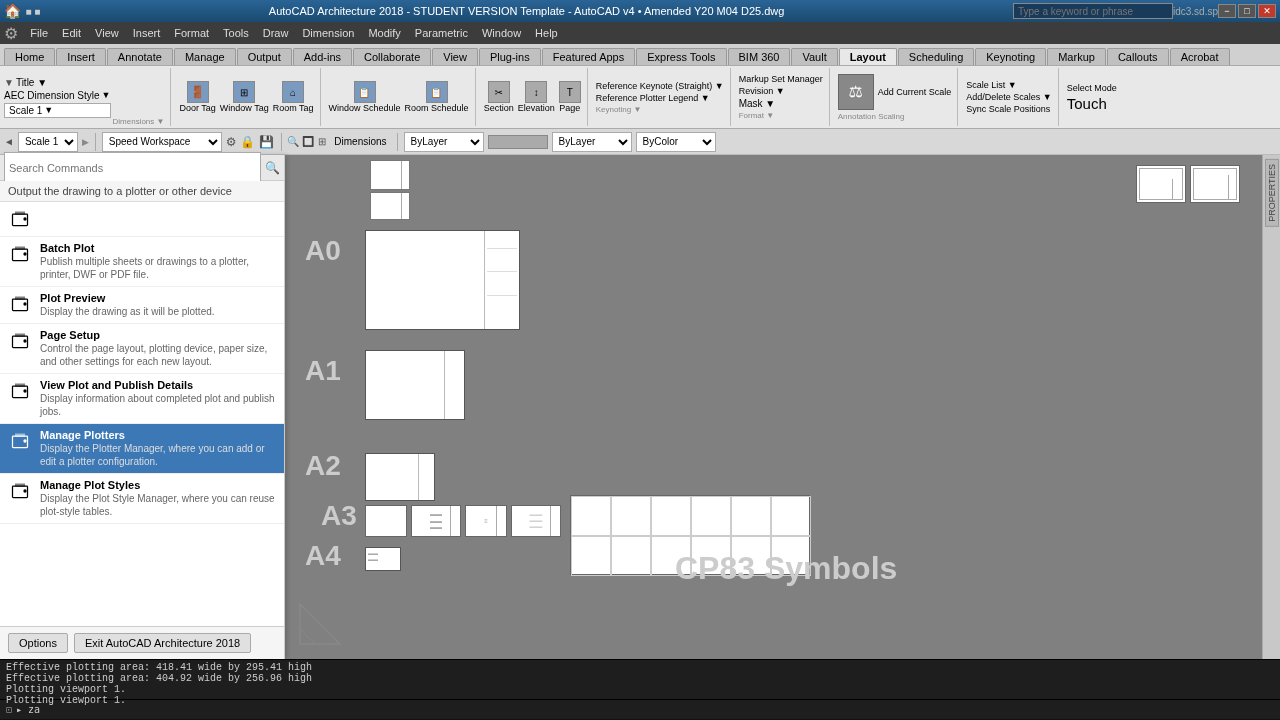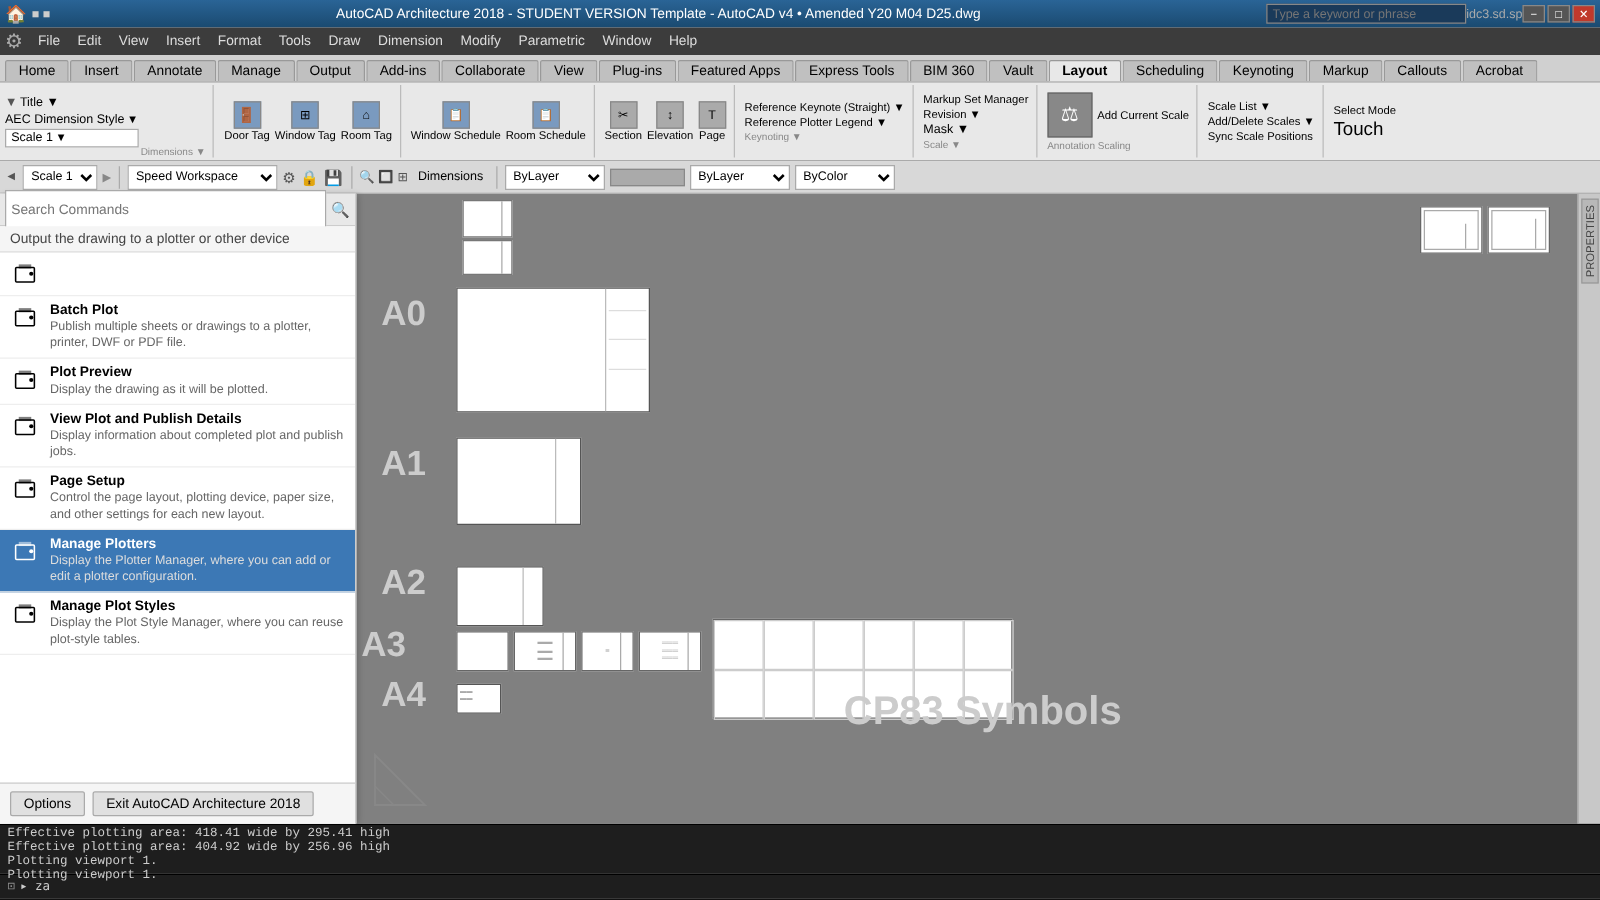--- a/index.html
+++ b/index.html
@@ -350,21 +350,21 @@
     </div>
     <div style="display:flex;flex-direction:column;border-right:1px solid #bbb;padding:0 6px;height:58px;justify-content:center;gap:2px;">
       <div style="font-size:9px;cursor:pointer;">Reference Keynote (Straight) ▼</div>
       <div style="font-size:9px;cursor:pointer;">Reference Plotter Legend ▼</div>
       <div style="font-size:8px;color:#888;">Keynoting ▼</div>
     </div>
     <div style="display:flex;flex-direction:column;border-right:1px solid #bbb;padding:0 6px;height:58px;justify-content:center;gap:2px;">
       <div style="font-size:9px;cursor:pointer;">Markup Set Manager</div>
       <div style="font-size:9px;cursor:pointer;">Revision ▼</div>
       <div style="font-size:10px;cursor:pointer;">Mask ▼</div>
-      <div style="font-size:8px;color:#888;">Scale ▼</div>
+      <div style="font-size:8px;color:#888;">Format ▼</div>
     </div>
     <div style="display:flex;flex-direction:column;border-right:1px solid #bbb;padding:0 6px;height:58px;justify-content:center;gap:2px;">
       <div style="display:flex;align-items:center;gap:4px;">
         <div style="width:36px;height:36px;background:#888;border:1px solid #666;display:flex;align-items:center;justify-content:center;color:white;font-size:16px;">⚖</div>
         <div style="font-size:9px;">
           <div>Add Current Scale</div>
         </div>
       </div>
       <div style="font-size:8px;color:#888;">Annotation Scaling</div>
     </div>
@@ -455,35 +455,35 @@
     </div>
         <div class="menu-row">
       <div class="menu-icon">
         <svg viewBox="0 0 24 24" fill="#5a8ab5">
           <rect x="3" y="6" width="18" height="14" rx="1" fill="none" stroke="currentColor" stroke-width="1.5"></rect>
           <rect x="6" y="3" width="12" height="4" fill="currentColor" opacity="0.5"></rect>
           <circle cx="18" cy="12" r="2" fill="currentColor"></circle>
         </svg>
       </div>
       <div class="menu-text">
-        <div class="menu-title">View Plot and Publish Details</div>
-        <div class="menu-desc">Display information about completed plot and publish jobs.</div>
+        <div class="menu-title">Page Setup</div>
+        <div class="menu-desc">Control the page layout, plotting device, paper size, and other settings for each new layout.</div>
       </div>
     </div>
         <div class="menu-row">
       <div class="menu-icon">
         <svg viewBox="0 0 24 24" fill="#5a8ab5">
           <rect x="3" y="6" width="18" height="14" rx="1" fill="none" stroke="currentColor" stroke-width="1.5"></rect>
           <rect x="6" y="3" width="12" height="4" fill="currentColor" opacity="0.5"></rect>
           <circle cx="18" cy="12" r="2" fill="currentColor"></circle>
         </svg>
       </div>
       <div class="menu-text">
-        <div class="menu-title">Page Setup</div>
-        <div class="menu-desc">Control the page layout, plotting device, paper size, and other settings for each new layout.</div>
+        <div class="menu-title">View Plot and Publish Details</div>
+        <div class="menu-desc">Display information about completed plot and publish jobs.</div>
       </div>
     </div>
         <div class="menu-row active">
       <div class="menu-icon">
         <svg viewBox="0 0 24 24" fill="#fff">
           <rect x="3" y="6" width="18" height="14" rx="1" fill="none" stroke="currentColor" stroke-width="1.5"></rect>
           <rect x="6" y="3" width="12" height="4" fill="currentColor" opacity="0.5"></rect>
           <circle cx="18" cy="12" r="2" fill="currentColor"></circle>
         </svg>
       </div>
@@ -549,21 +549,21 @@
     <div class="sheet-label" style="left:20px;top:200px;">A1</div>
     <div class="paper-white" style="left:80px;top:195px;width:100px;height:70px;">
       <div style="position:absolute;right:0;top:0;width:20px;height:100%;border-left:1px solid #bbb;"></div>
     </div>
 
     <div class="sheet-label" style="left:20px;top:295px;">A2</div>
     <div class="paper-white" style="left:80px;top:298px;width:70px;height:48px;">
       <div style="position:absolute;right:0;top:0;width:16px;height:100%;border-left:1px solid #bbb;"></div>
     </div>
 
-    <div class="sheet-label" style="left:4px;top:345px;">A3</div>
+    <div class="sheet-label" style="left:36px;top:345px;">A3</div>
     <div style="position:absolute;left:80px;top:350px;display:flex;gap:4px;">
       <div class="paper-white" style="position:relative;width:42px;height:32px;border:1px solid #666;"></div>
       <div class="paper-white" style="position:relative;width:50px;height:32px;border:1px solid #666;display:flex;align-items:center;justify-content:center;">
         <div style="font-size:6px;color:#aaa;text-align:center;line-height:1.1;">▬▬<br>▬▬<br>▬▬</div>
         <div style="position:absolute;right:0;top:0;width:10px;height:100%;border-left:1px solid #aaa;"></div>
       </div>
       <div class="paper-white" style="position:relative;width:42px;height:32px;border:1px solid #666;display:flex;align-items:center;justify-content:center;">
         <div style="font-size:6px;color:#aaa;">≡</div>
         <div style="position:absolute;right:0;top:0;width:10px;height:100%;border-left:1px solid #aaa;"></div>
       </div>

